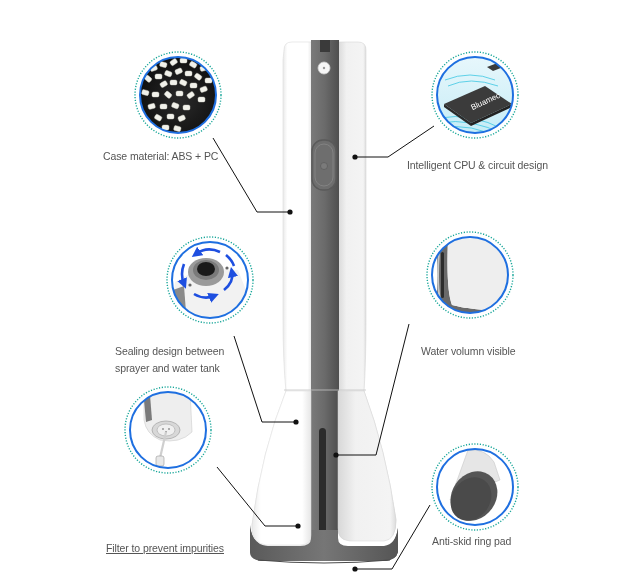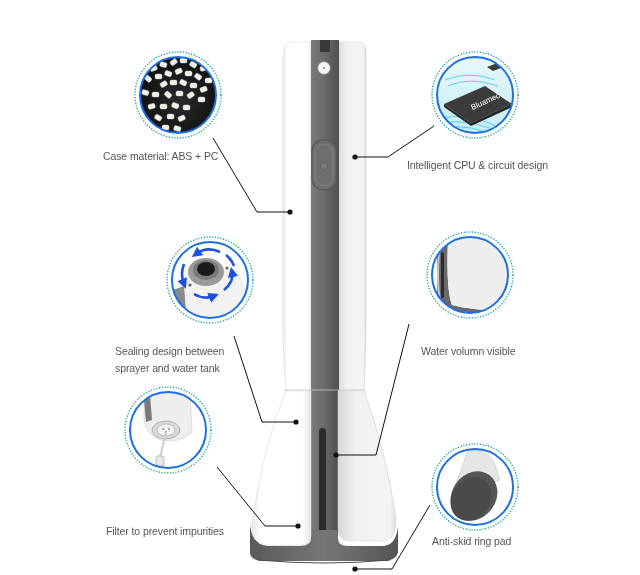--- a/index.html
+++ b/index.html
@@ -244,15 +244,15 @@
       <circle cx="475" cy="487" r="38" fill="none" stroke="#1e6fe0" stroke-width="2"></circle>
     </g>
   </svg>
 
   
   <div class="label" style="left:407px; top:157px;">Intelligent CPU &amp; circuit design</div>
   <div class="label" style="left:103px; top:148px;">Case material: ABS + PC</div>
   <div class="label" style="left:421px; top:343px;">Water volumn visible</div>
   <div class="label" style="left:115px; top:343px;">Sealing design between
 sprayer and water tank</div>
-  <div class="label" style="left:106px; top:523px;">Filter to prevent impurities</div>
+  <div class="label" style="left:106px; top:540px;text-decoration:underline;">Filter to prevent impurities</div>
   <div class="label" style="left:432px; top:533px;">Anti-skid ring pad</div>
 </div>
 
 </body></html>

